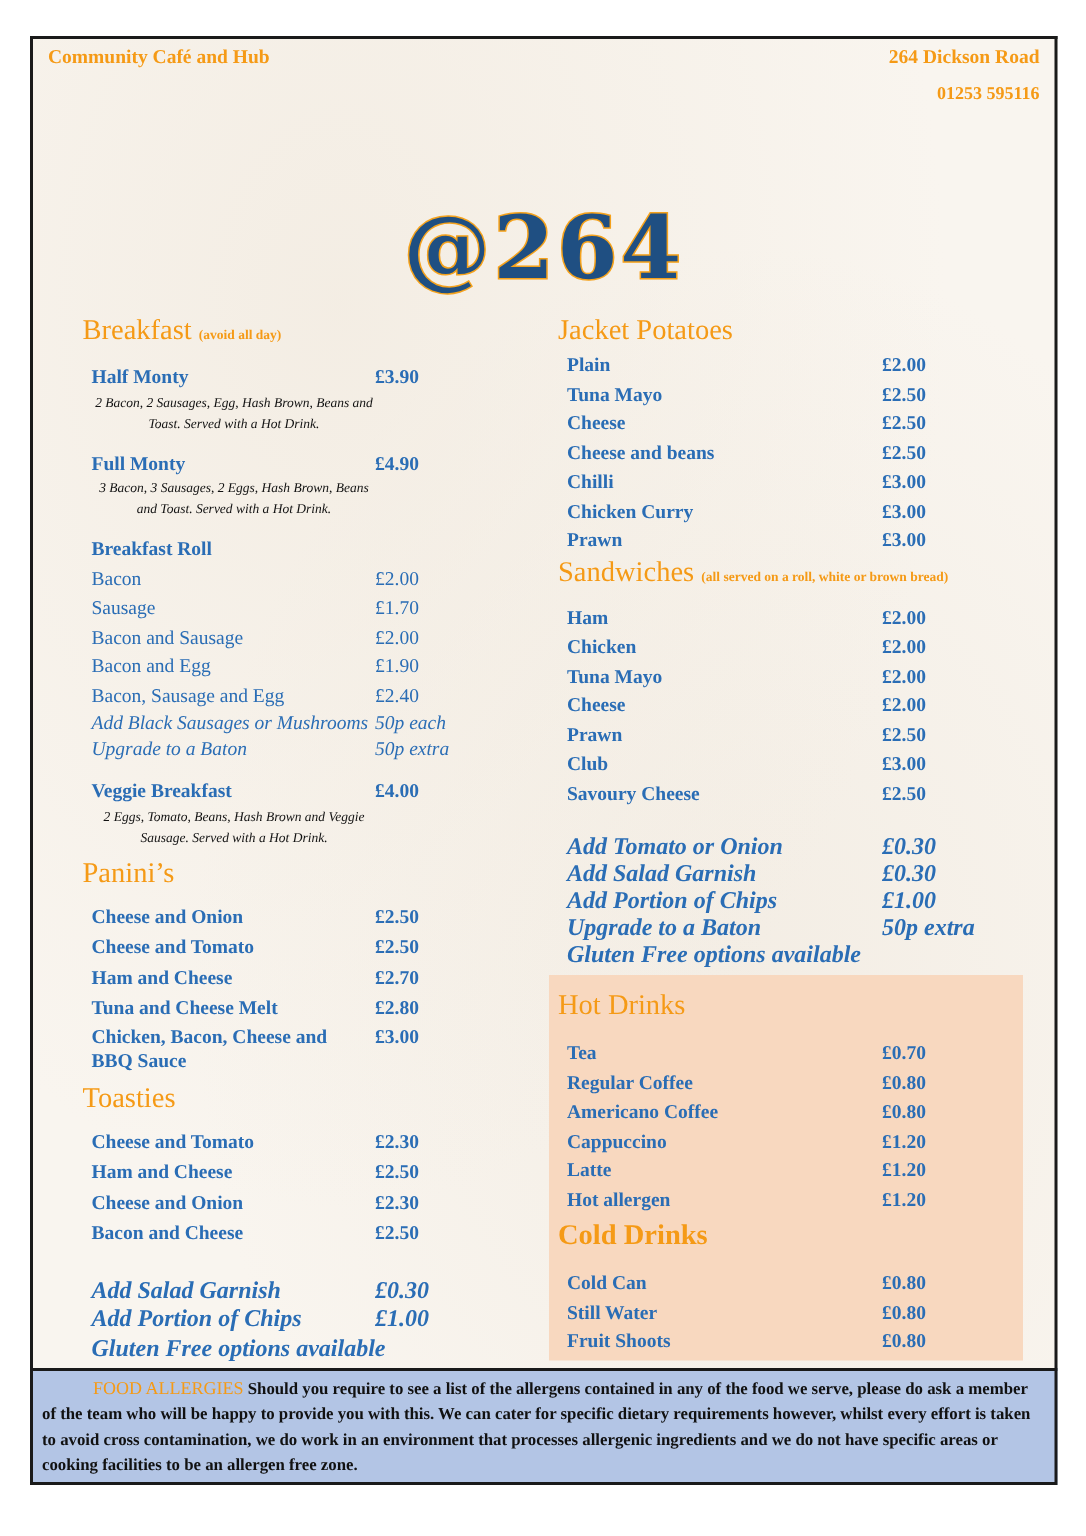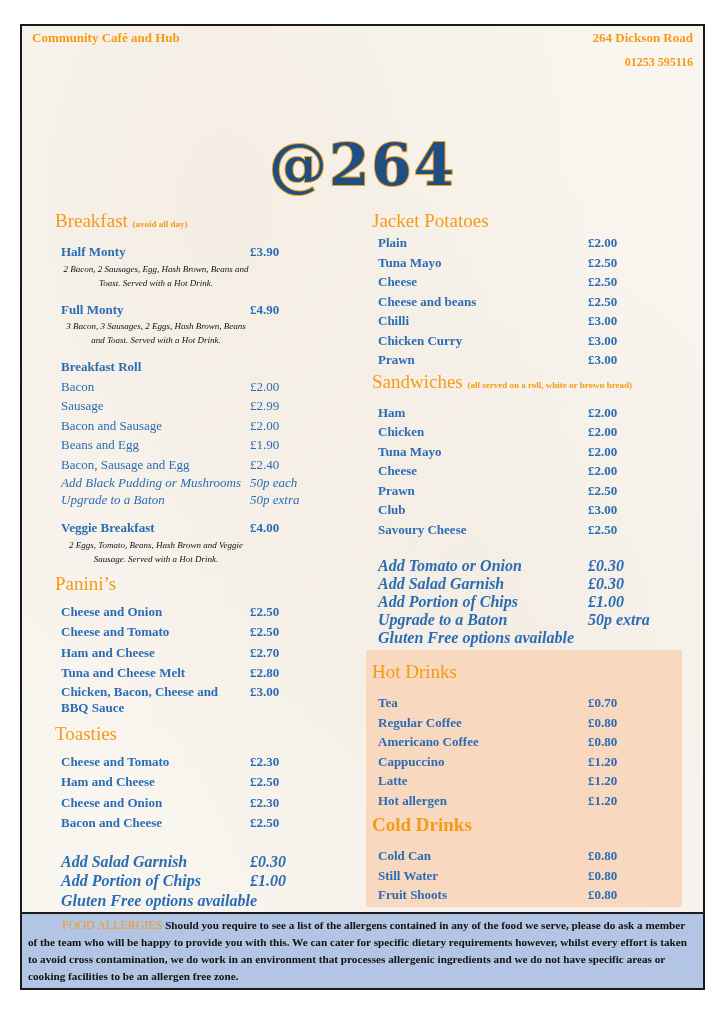--- a/index.html
+++ b/index.html
@@ -83,36 +83,36 @@
     <div class="gap10"></div>
     <div class="row bold">
       <span class="name">Breakfast Roll</span>
     </div>
     <div class="row">
         <span class="name">Bacon</span>
         <span class="price">£2.00</span>
       </div>
     <div class="row">
         <span class="name">Sausage</span>
-        <span class="price">£2.99</span>
+        <span class="price">£1.70</span>
       </div>
     <div class="row">
         <span class="name">Bacon and Sausage</span>
         <span class="price">£2.00</span>
       </div>
     <div class="row">
-        <span class="name">Beans and Egg</span>
+        <span class="name">Bacon and Egg</span>
         <span class="price">£1.90</span>
       </div>
     <div class="row">
         <span class="name">Bacon, Sausage and Egg</span>
         <span class="price">£2.40</span>
       </div>
     <div class="row ital" style="height:17px;line-height:17px;">
-        <span class="name">Add Black Pudding or Mushrooms</span>
+        <span class="name">Add Black Sausages or Mushrooms</span>
         <span class="price">50p each</span>
       </div>
     <div class="row ital" style="height:17px;line-height:17px;">
         <span class="name">Upgrade to a Baton</span>
         <span class="price">50p extra</span>
       </div>
     <div class="gap10"></div>
     <div class="row bold">
       <span class="name">Veggie Breakfast</span>
       <span class="price">£4.00</span>

